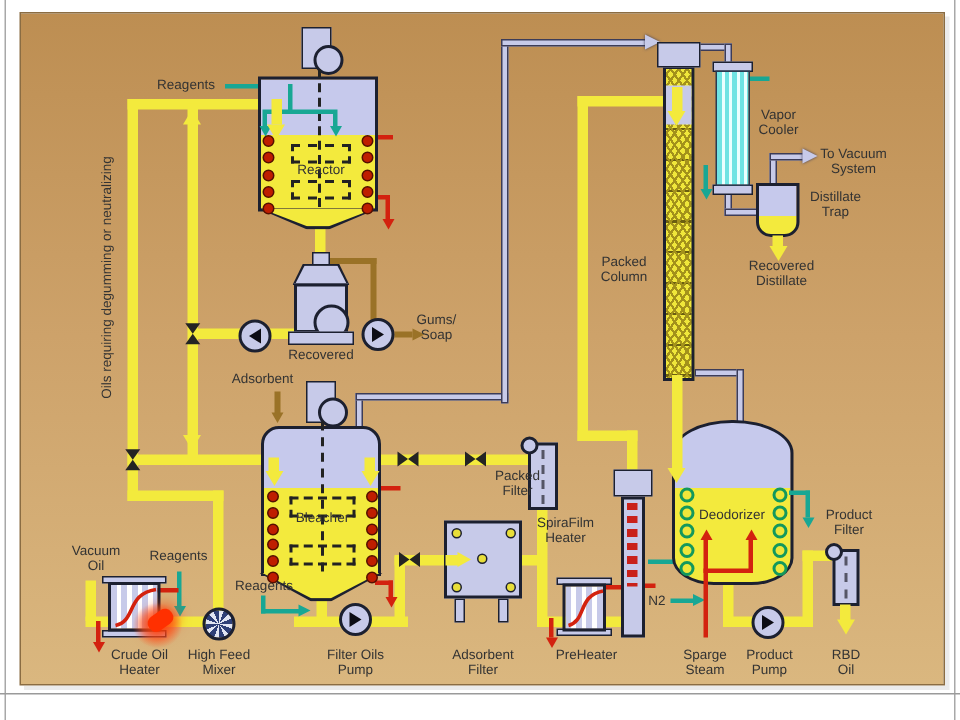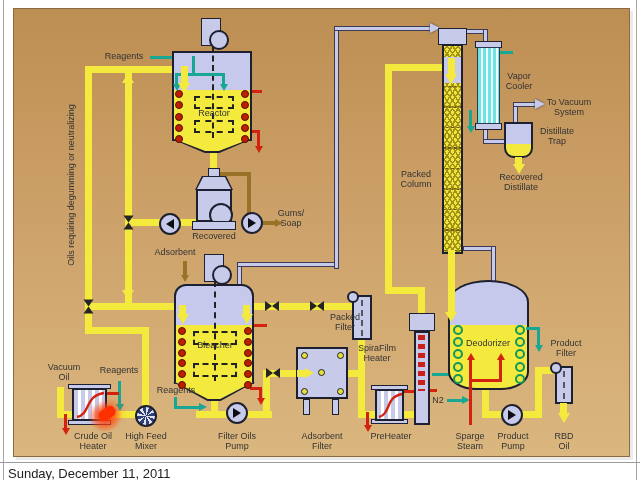--- a/index.html
+++ b/index.html
@@ -314,21 +314,20 @@
   <div class="lbl" style="left:513px;top:431px">Product
 Pump</div>
   <div class="lbl" style="left:564px;top:431px">RBD
 Oil</div>
   <div class="lbl" style="left:566px;top:338px">Product
 Filter</div>
 
   <div class="chrome-v" style="left:3px"></div>
   <div class="chrome-v" style="left:636px"></div>
   <div class="chrome-h"></div>
-  <div class="footer-date">Sunday, December 11, 2011</div>
 <div class="dot-r" style="left: 175px; top: 90px;"></div>
     <div class="dot-r" style="left: 175px; top: 101px;"></div>
     <div class="dot-r" style="left: 175px; top: 113px;"></div>
     <div class="dot-r" style="left: 175px; top: 124px;"></div>
     <div class="dot-r" style="left: 175px; top: 135px;"></div>
     <div class="dot-r" style="left: 241px; top: 90px;"></div>
     <div class="dot-r" style="left: 241px; top: 101px;"></div>
     <div class="dot-r" style="left: 241px; top: 113px;"></div>
     <div class="dot-r" style="left: 241px; top: 124px;"></div>
     <div class="dot-r" style="left: 241px; top: 135px;"></div>

